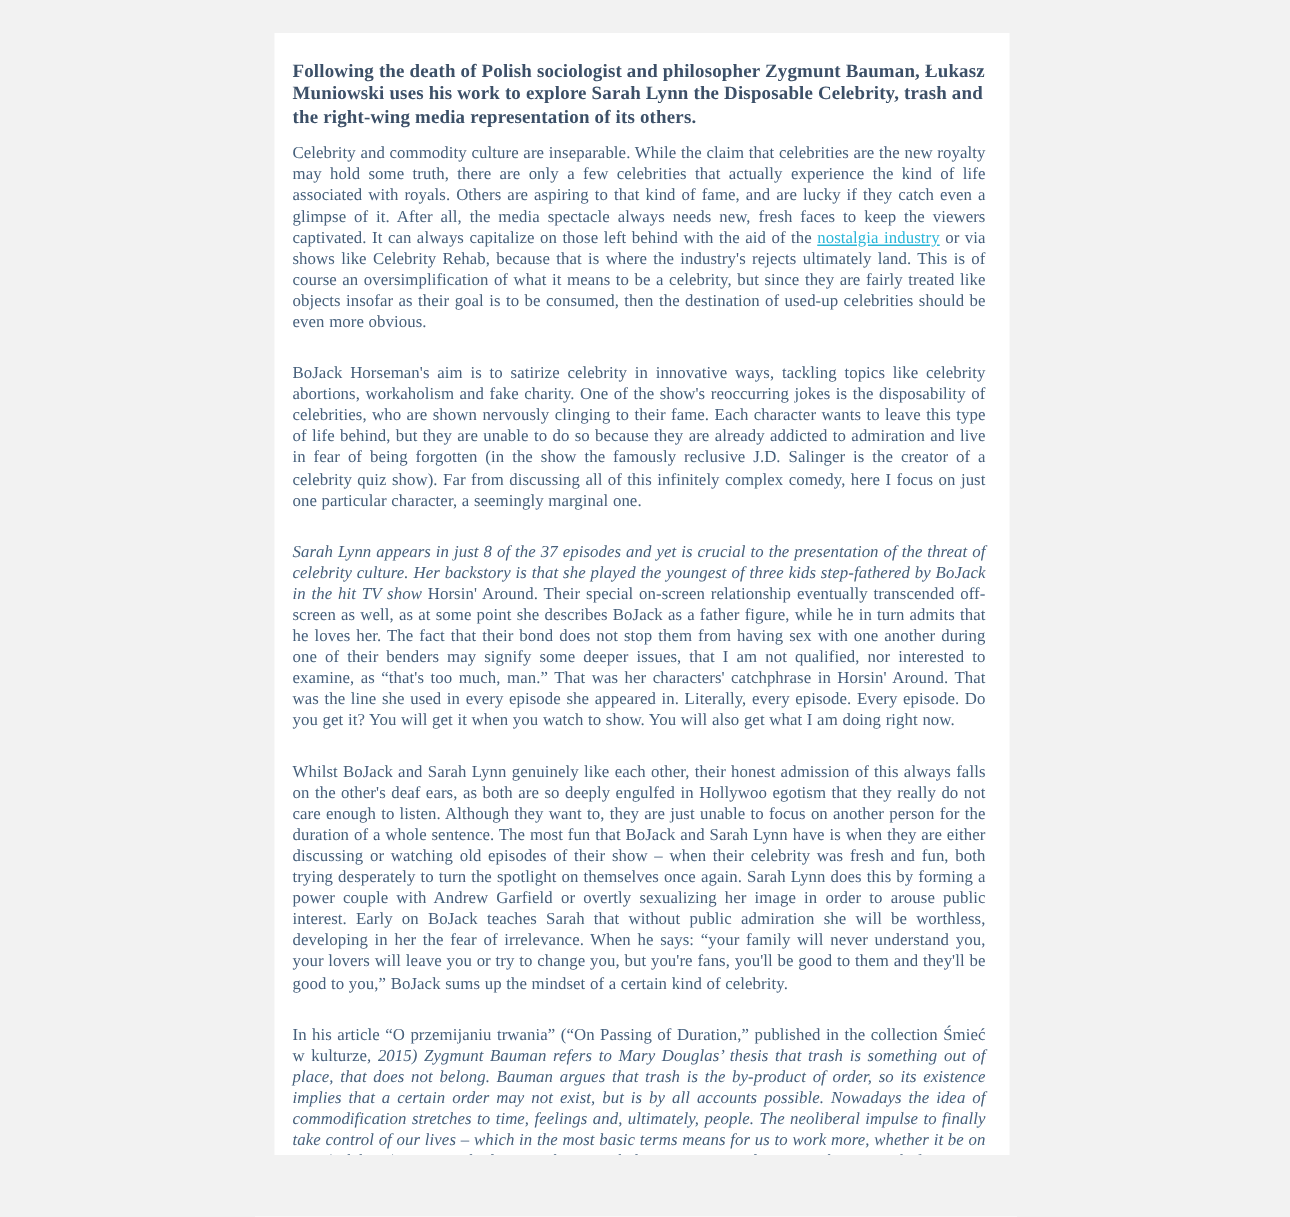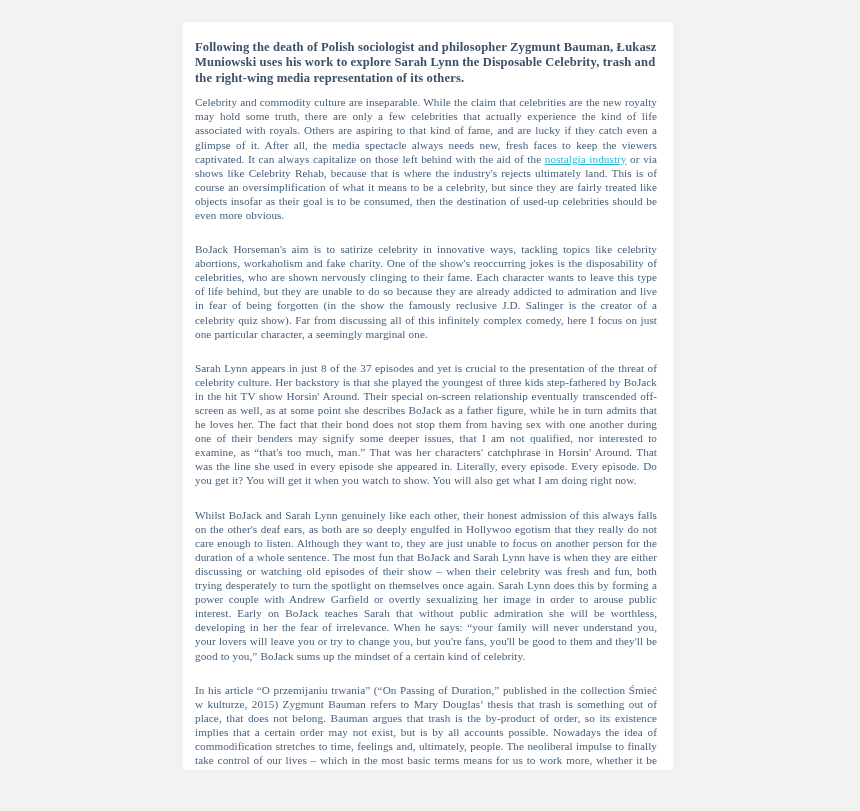--- a/index.html
+++ b/index.html
@@ -52,20 +52,21 @@
     margin-bottom: 0;
   }
   .it {
   }
   a.inline-link {
     color: #29b6d8;
     text-decoration: underline;
   }
   .osf {
     font-variant-numeric: oldstyle-nums;
+    font-style: italic;
   }
 </style>
 </head>
 <body>
 
 <div id="viewport">
 
   <article id="page">
 
     <h1 class="doc-title">Following the death of Polish sociologist and philosopher Zygmunt Bauman, Łukasz Muniowski uses his work to explore Sarah Lynn the Disposable Celebrity, trash and the right-wing media representation of its others.</h1>

